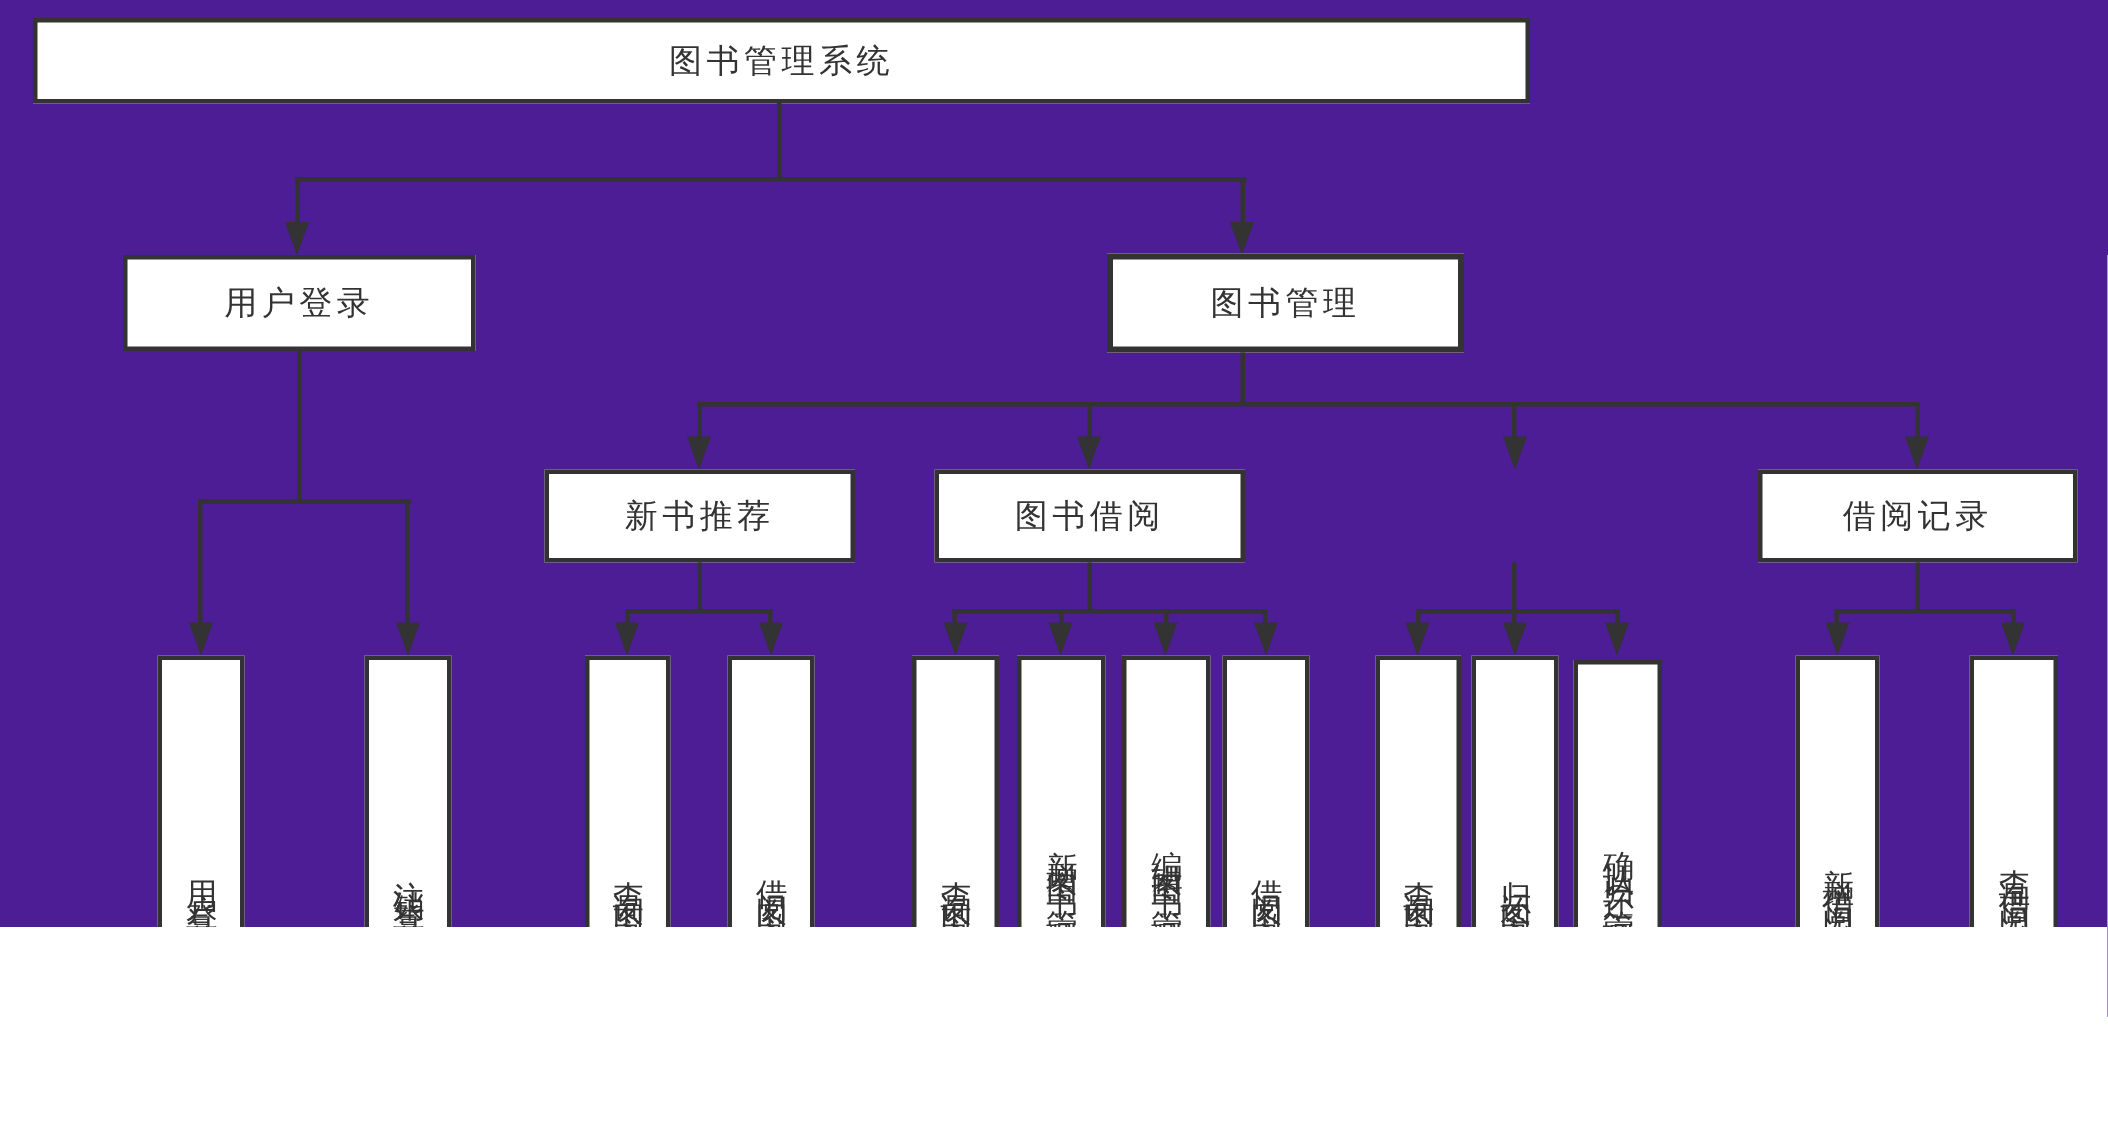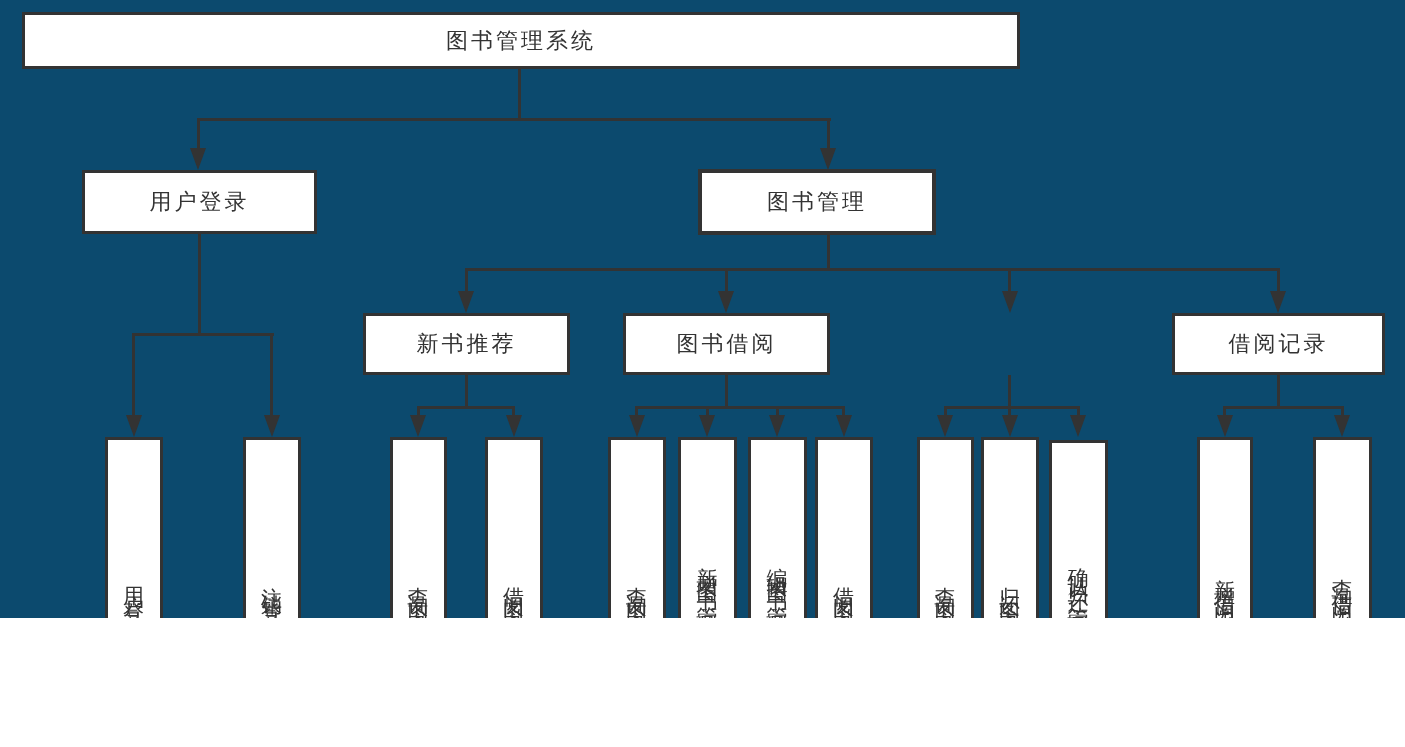--- a/index.html
+++ b/index.html
@@ -1,18 +1,18 @@
 <!DOCTYPE html>
 <html><head>
 <meta charset="utf-8">
 <style>
   html,body { margin:0; padding:0; background:#ffffff; }
   .canvas {
     position:relative; width:1405px; height:618px;
-    background:#0c4a6e; overflow:hidden;
+    background:#4c1d95; overflow:hidden;
     font-family:"Liberation Sans", sans-serif;
     color:#333333;
   }
   .hbox {
     position:absolute; box-sizing:border-box;
     border:3px solid #333333; background:#ffffff;
     display:flex; align-items:center; justify-content:center;
   }
   .hbox span { font-size:22px; letter-spacing:3px; white-space:nowrap; }
   .vbox {
@@ -49,21 +49,21 @@
   <div class="lv" style="left:518px;top:68px;height:52px"></div>
   <div class="lh" style="left:197px;top:118px;width:634px"></div>
   <div class="lv" style="left:197px;top:118px;height:33px"></div>
   <div class="arr" style="left:190px;top:148px"></div>
   <div class="lv" style="left:827px;top:118px;height:33px"></div>
   <div class="arr" style="left:820px;top:148px"></div>
 
   <div class="hbox" style="left:82px;top:170px;width:235px;height:64px">
     <span>用户登录</span>
   </div>
-  <div class="hbox" style="left:698px;top:169px;width:238px;height:66px;border-width:4px">
+  <div class="hbox" style="left:738px;top:169px;width:238px;height:66px;border-width:4px">
     <span>图书管理</span>
   </div>
 
   <div class="lv" style="left:198px;top:234px;height:101px"></div>
   <div class="lh" style="left:132px;top:333px;width:142px"></div>
   <div class="lv" style="left:132px;top:333px;height:84px"></div>
   <div class="arr" style="left:126px;top:415px"></div>
   <div class="lv" style="left:270px;top:333px;height:84px"></div>
   <div class="arr" style="left:264px;top:415px"></div>
 

